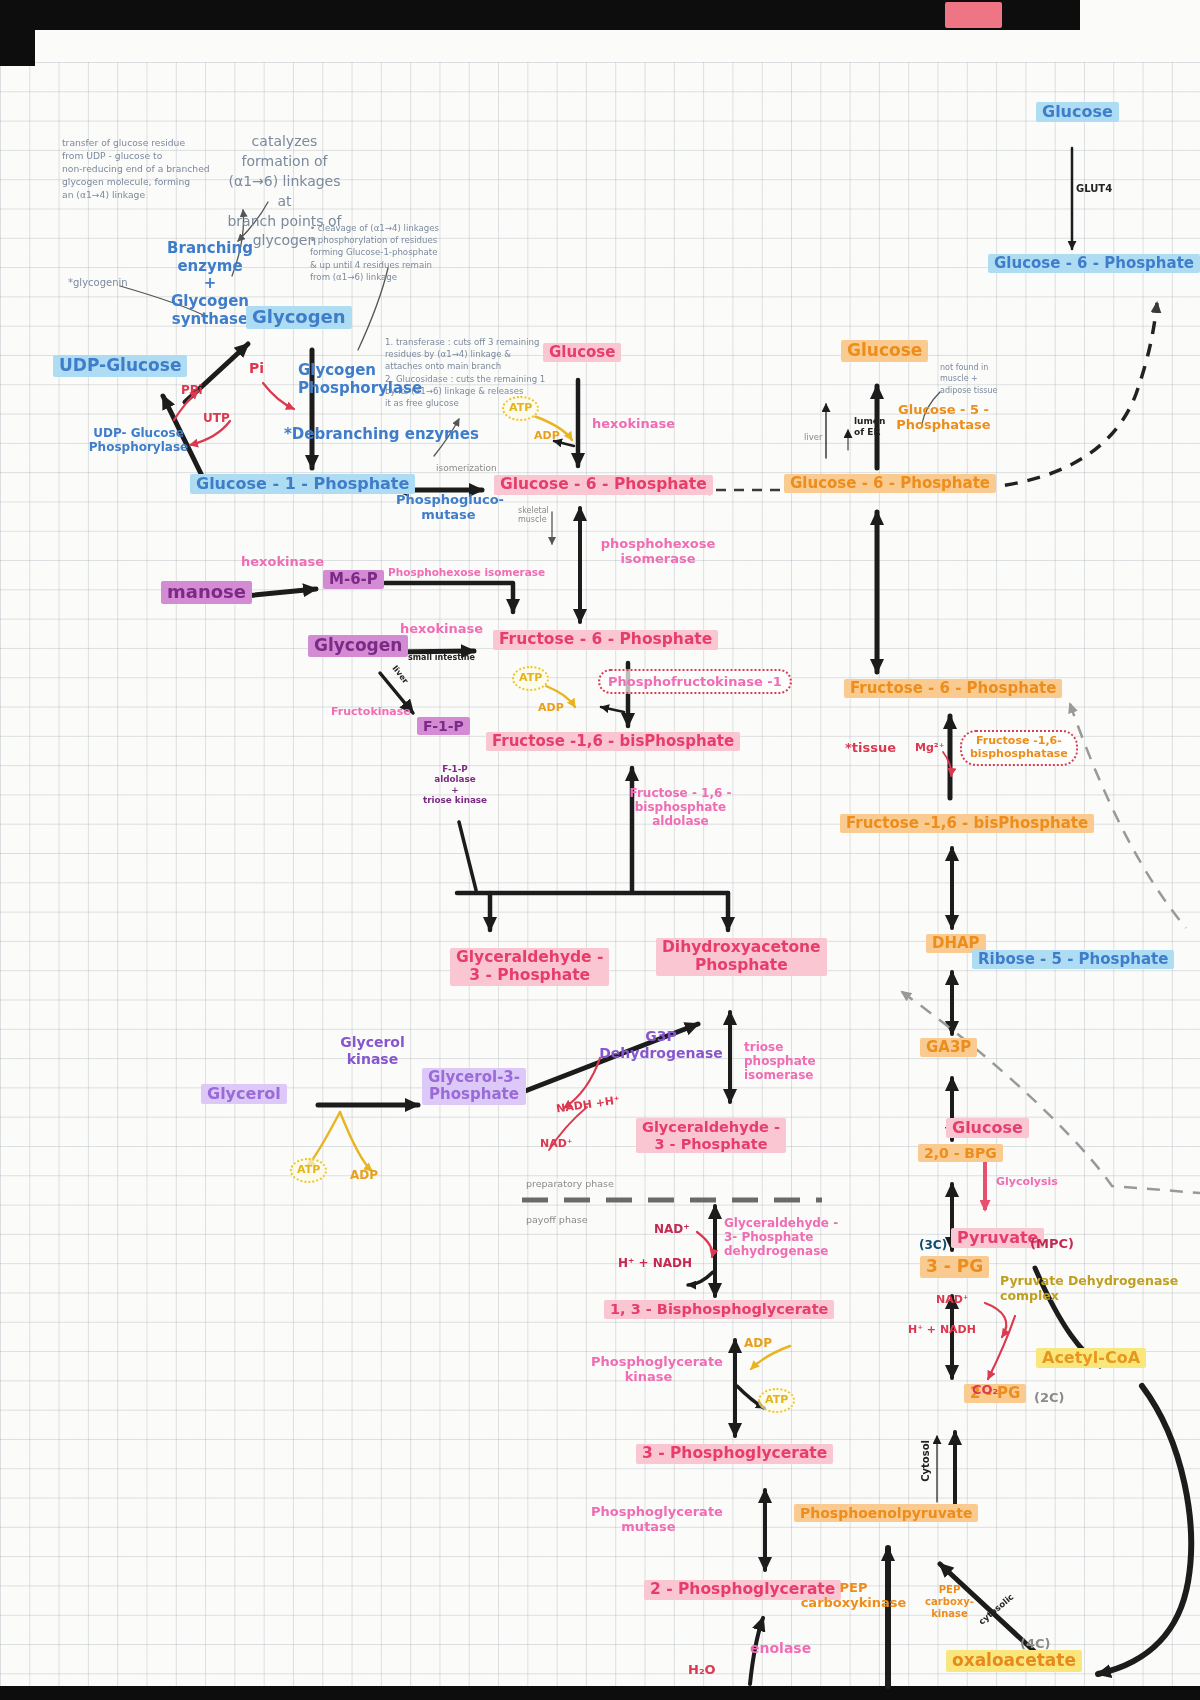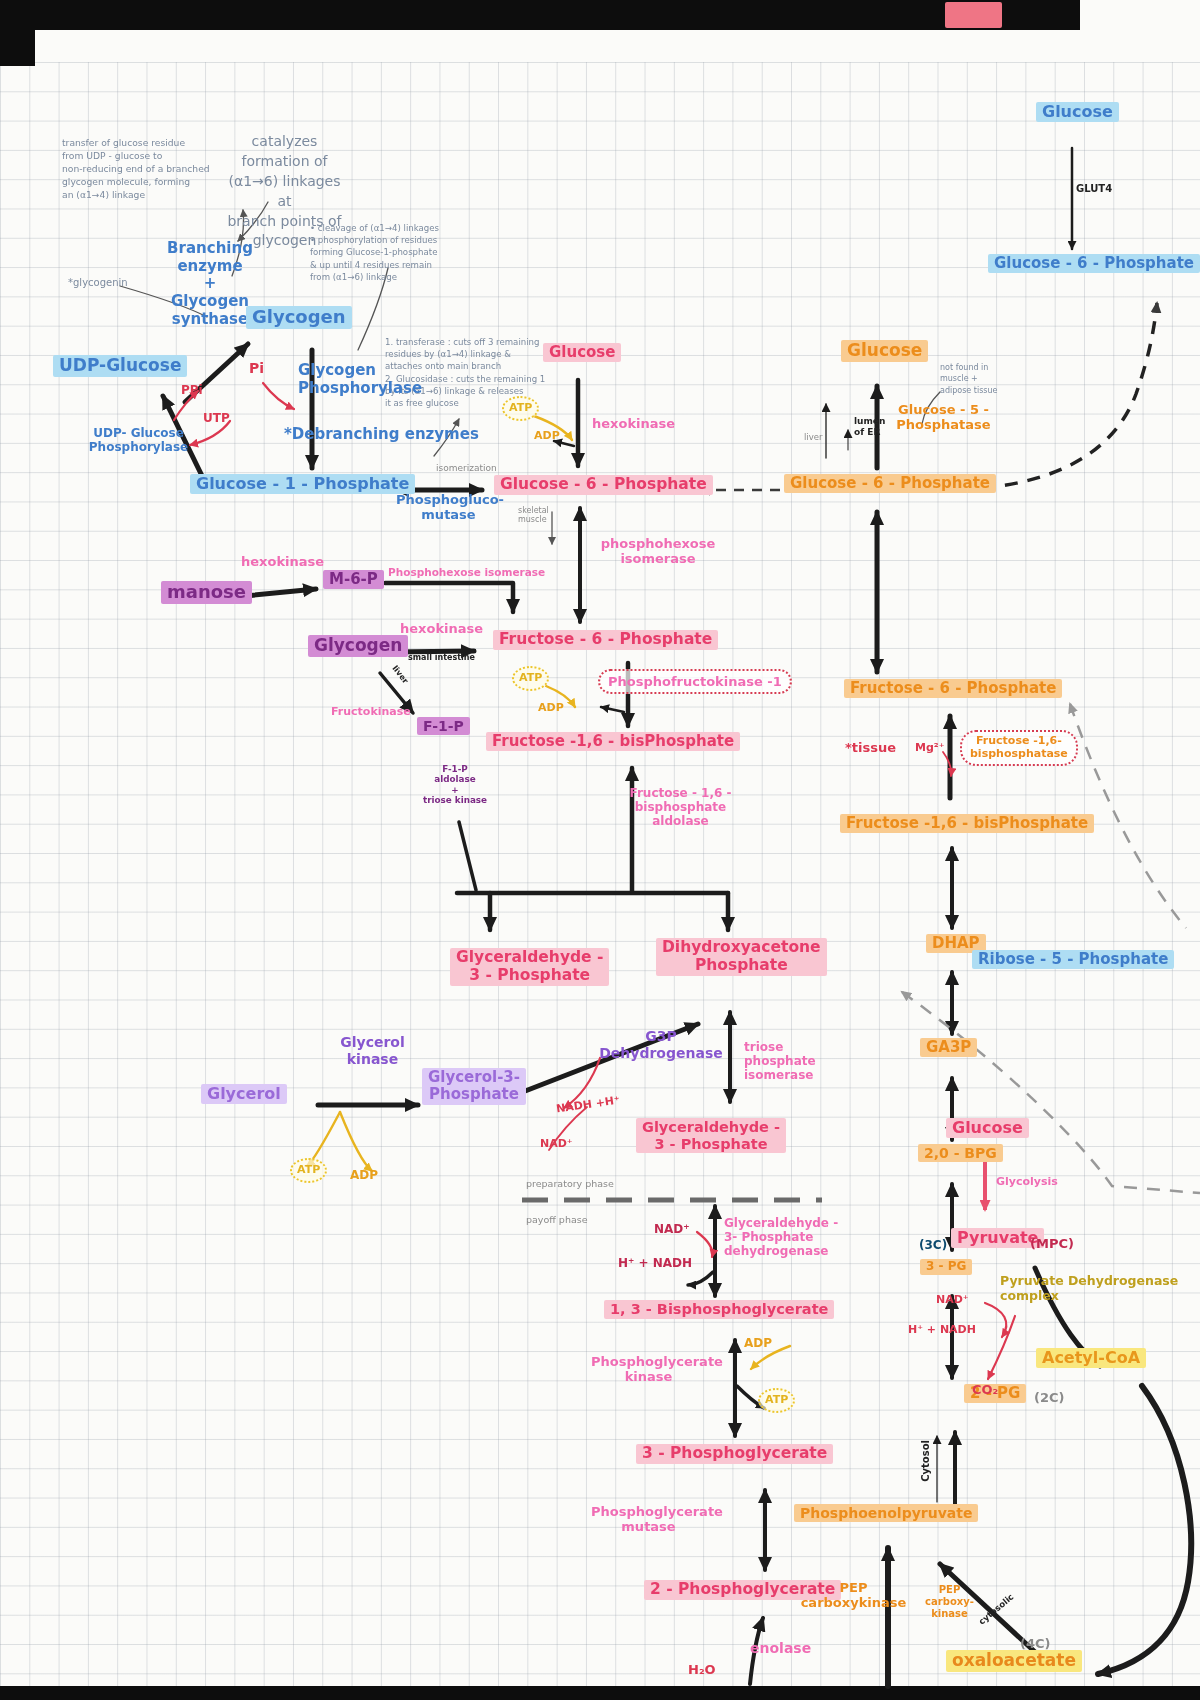--- a/index.html
+++ b/index.html
@@ -273,21 +273,21 @@
   <div class="lbl" style="left:784px;top:474px;"><span class="hl boran toran" style="font-size:15px;">Glucose - 6 - Phosphate</span></div>
   <div class="lbl" style="left:844px;top:679px;"><span class="hl boran toran" style="font-size:15px;">Fructose - 6 - Phosphate</span></div>
   <div class="lbl tred" style="left:845px;top:740px;font-size:13px;">*tissue</div>
   <div class="lbl tred" style="left:915px;top:742px;font-size:11px;">Mg²⁺</div>
   <div class="lbl" style="left:960px;top:730px;"><span class="bubble toran ctr" style="font-size:11px;font-weight:700;display:inline-block;">Fructose -1,6-
 bisphosphatase</span></div>
   <div class="lbl" style="left:840px;top:814px;"><span class="hl boran toran" style="font-size:15px;">Fructose -1,6 - bisPhosphate</span></div>
   <div class="lbl" style="left:926px;top:934px;"><span class="hl boran toran" style="font-size:15px;">DHAP</span></div>
   <div class="lbl" style="left:920px;top:1038px;"><span class="hl boran toran" style="font-size:15px;">GA3P</span></div>
   <div class="lbl" style="left:918px;top:1144px;"><span class="hl boran toran" style="font-size:14px;">2,0 - BPG</span></div>
-  <div class="lbl" style="left:920px;top:1256px;"><span class="hl boran toran" style="font-size:12px;">3 - PG</span></div>
+  <div class="lbl" style="left:920px;top:1256px;"><span class="hl boran toran" style="font-size:17px;">3 - PG</span></div>
   <div class="lbl" style="left:964px;top:1384px;"><span class="hl boran toran" style="font-size:15px;">2 - PG</span></div>
   <div class="lbl tblack" style="left:905px;top:1455px;font-size:10px;transform:rotate(-90deg);">Cytosol</div>
   <div class="lbl" style="left:794px;top:1504px;"><span class="hl boran toran" style="font-size:14px;">Phosphoenolpyruvate</span></div>
   <div class="lbl toran ctr" style="left:796px;top:1580px;width:115px;font-size:13px;">PEP
 carboxykinase</div>
   <div class="lbl toran ctr" style="left:912px;top:1584px;width:75px;font-size:10px;">PEP
 carboxy-
 kinase</div>
   <div class="lbl tblack" style="left:975px;top:1604px;font-size:8.5px;transform:rotate(-40deg);">cytosolic</div>
   <div class="lbl tgray" style="left:1020px;top:1636px;font-size:13px;">(4C)</div>

